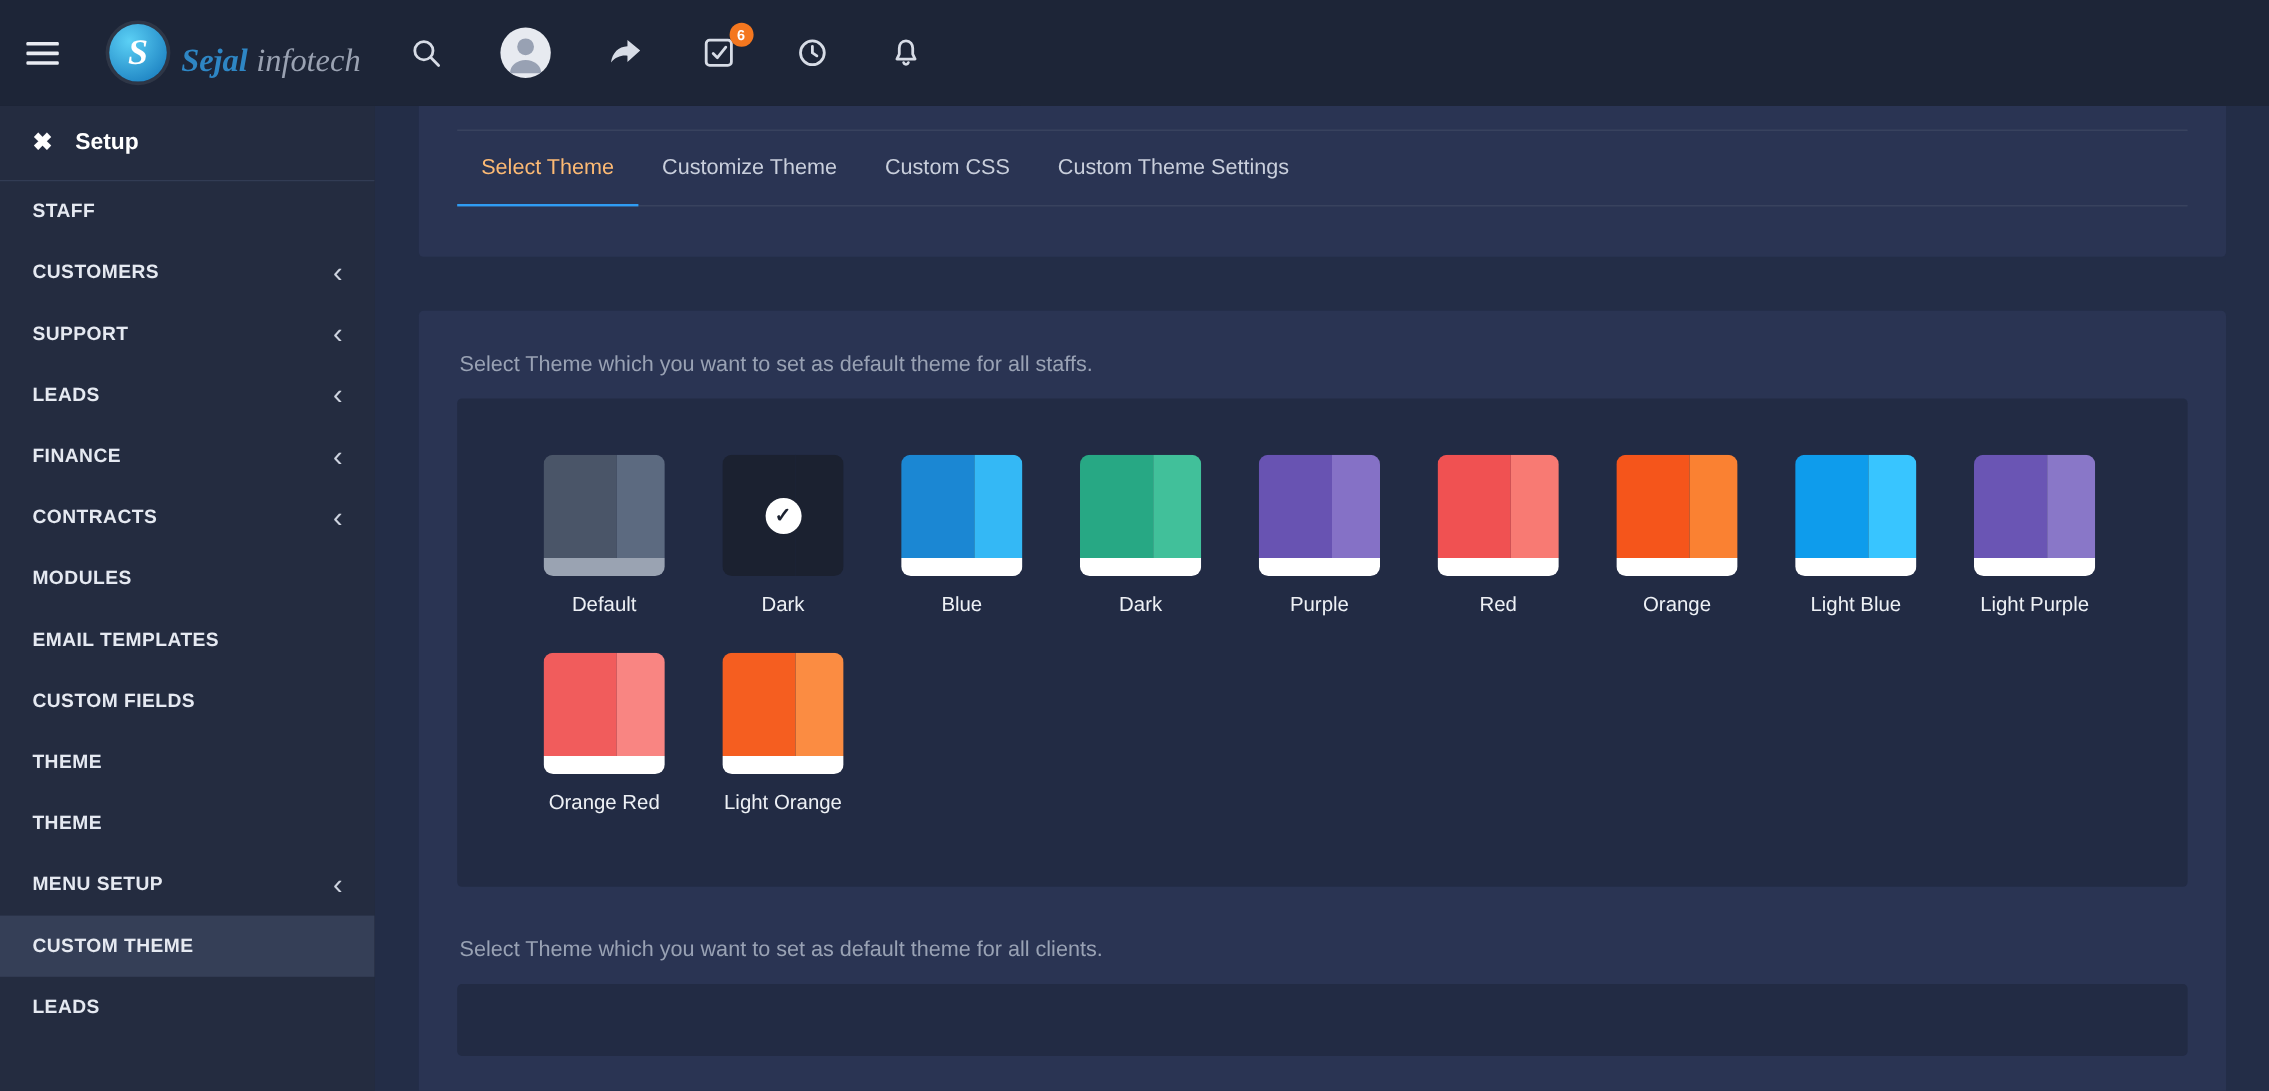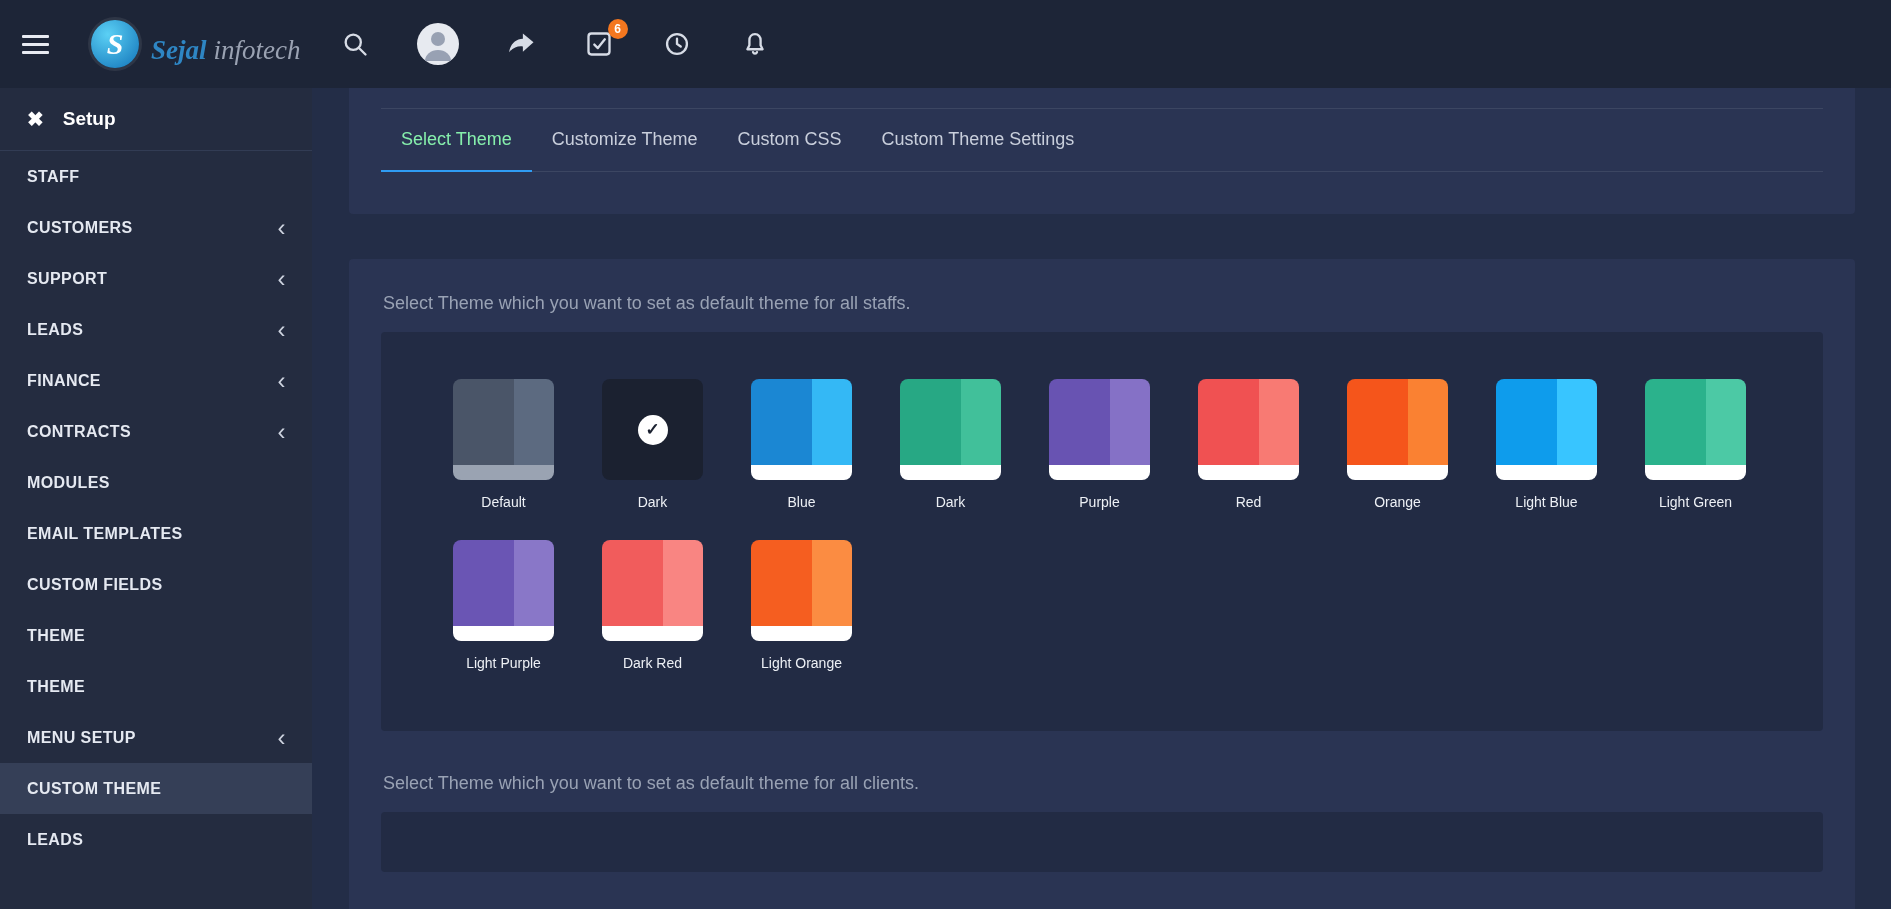--- a/index.html
+++ b/index.html
@@ -63,38 +63,38 @@
   
   .main { margin-left:312px; padding:16px 36px 0 37px; }
   .card { background:#2a3453; border-radius:4px; }
   .card1 { padding:30px 32px 42px; }
   .page-title { text-align:center; color:#2e9df5; font-size:28px; font-weight:500; margin:4px 0 26px; }
   .tabs { display:flex; border-top:1px solid #3c4662; border-bottom:1px solid #3c4662; }
   .tab {
     padding:20px 20px; font-size:18px; color:#c9cfdc; cursor:pointer;
     border-bottom:2px solid transparent; margin-bottom:-1px; white-space:nowrap;
   }
-  .tab.active { color:#86efac; border-bottom-color:#2f9cf4; }
+  .tab.active { color:#fdba74; border-bottom-color:#2f9cf4; }
 
   .card2 { margin-top:45px; padding:34px 32px 80px; }
   .section-label { color:#99a2b4; font-size:18px; margin:0 0 18px 2px; }
   .theme-panel { background:#222b44; border-radius:4px; padding:47px 44px 30px 48px; display:flex; flex-wrap:wrap; }
   .theme-panel.partial { padding:0; height:60px; margin-top:18px; }
   .theme-item { width:149px; display:flex; flex-direction:column; align-items:center; margin-bottom:30px; cursor:pointer; }
   .swatch { width:101px; height:101px; border-radius:8px; overflow:hidden; display:flex; flex-direction:column; position:relative; }
   .swatch-top { flex:1; display:flex; }
   .half-left { width:60%; height:100%; }
   .half-right { width:40%; height:100%; }
   .swatch-bottom { height:15px; flex:none; }
   .check-circle {
     position:absolute; top:50%; left:50%; transform:translate(-50%,-50%);
     width:30px; height:30px; border-radius:50%; background:#fff; color:#1b2130;
     display:flex; align-items:center; justify-content:center; font-size:17px; font-weight:700;
   }
-  .theme-label { margin-top:14px; font-size:14px; color:#edf0f5; white-space:nowrap; }
+  .theme-label { margin-top:14px; font-size:17px; color:#edf0f5; white-space:nowrap; }
 </style>
 </head>
 <body>
 
 <div class="topbar">
   <div class="hamburger">
     <span></span>
       <span></span>
       <span></span>
   </div>
@@ -300,46 +300,36 @@
               <div class="half-left" style="background: rgb(14, 156, 236);"></div>
               <div class="half-right" style="background: rgb(56, 197, 255);"></div>
             </div>
             <div class="swatch-bottom" style="background: rgb(255, 255, 255);"></div>
           </div>
           <div class="theme-label">Light Blue</div>
         </div>
         <div class="theme-item">
           <div class="swatch">
             <div class="swatch-top">
-              <div class="half-left" style="background: rgb(43, 178, 140);"></div>
-              <div class="half-right" style="background: rgb(76, 201, 165);"></div>
-            </div>
-            <div class="swatch-bottom" style="background: rgb(255, 255, 255);"></div>
-          </div>
-          <div class="theme-label">Light Green</div>
-        </div>
-        <div class="theme-item">
-          <div class="swatch">
-            <div class="swatch-top">
               <div class="half-left" style="background: rgb(106, 85, 180);"></div>
               <div class="half-right" style="background: rgb(137, 119, 200);"></div>
             </div>
             <div class="swatch-bottom" style="background: rgb(255, 255, 255);"></div>
           </div>
           <div class="theme-label">Light Purple</div>
         </div>
         <div class="theme-item">
           <div class="swatch">
             <div class="swatch-top">
               <div class="half-left" style="background: rgb(241, 92, 92);"></div>
               <div class="half-right" style="background: rgb(249, 133, 130);"></div>
             </div>
             <div class="swatch-bottom" style="background: rgb(255, 255, 255);"></div>
           </div>
-          <div class="theme-label">Dark Red</div>
+          <div class="theme-label">Orange Red</div>
         </div>
         <div class="theme-item">
           <div class="swatch">
             <div class="swatch-top">
               <div class="half-left" style="background: rgb(245, 94, 32);"></div>
               <div class="half-right" style="background: rgb(251, 140, 66);"></div>
             </div>
             <div class="swatch-bottom" style="background: rgb(255, 255, 255);"></div>
           </div>
           <div class="theme-label">Light Orange</div>

